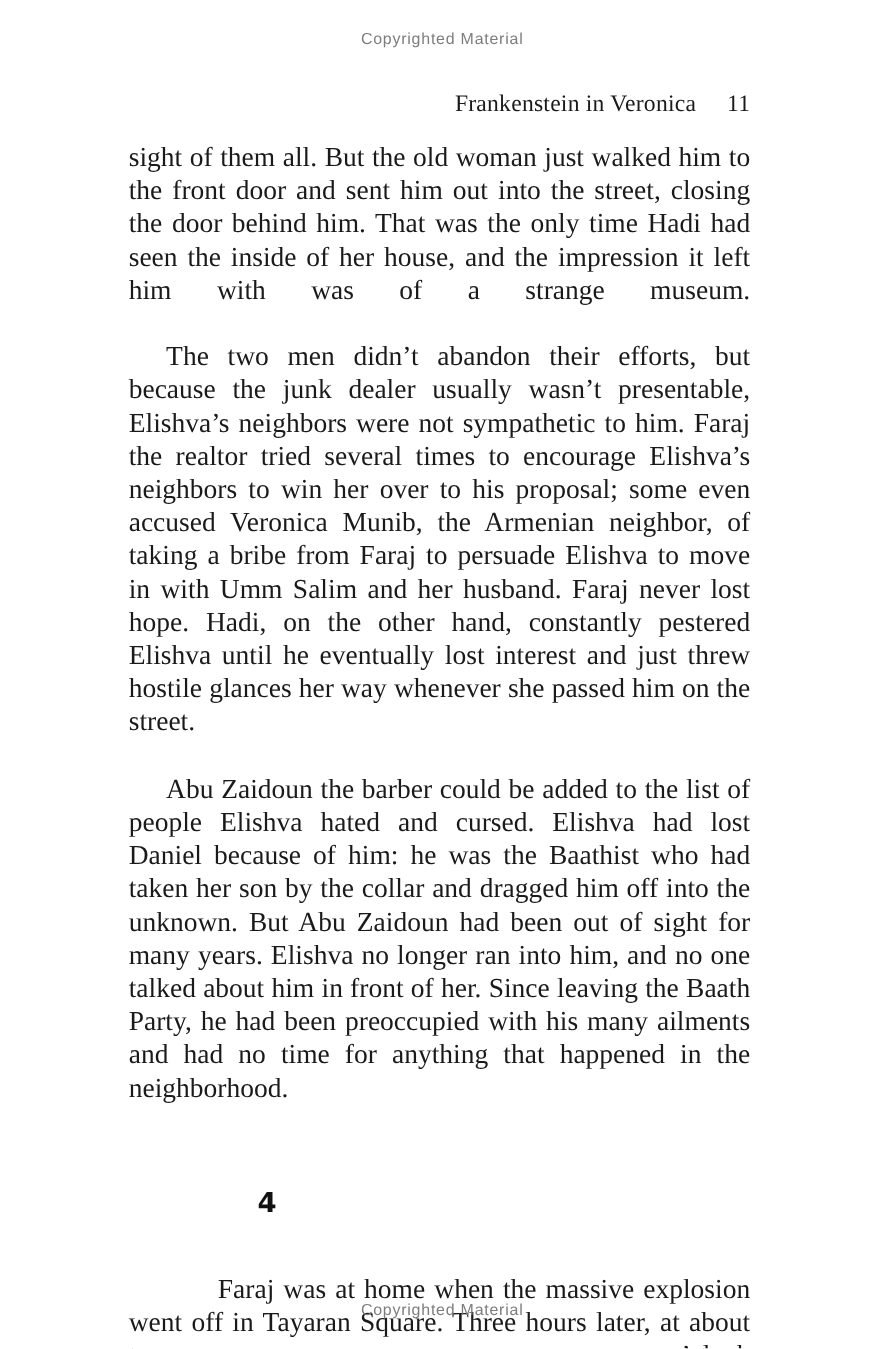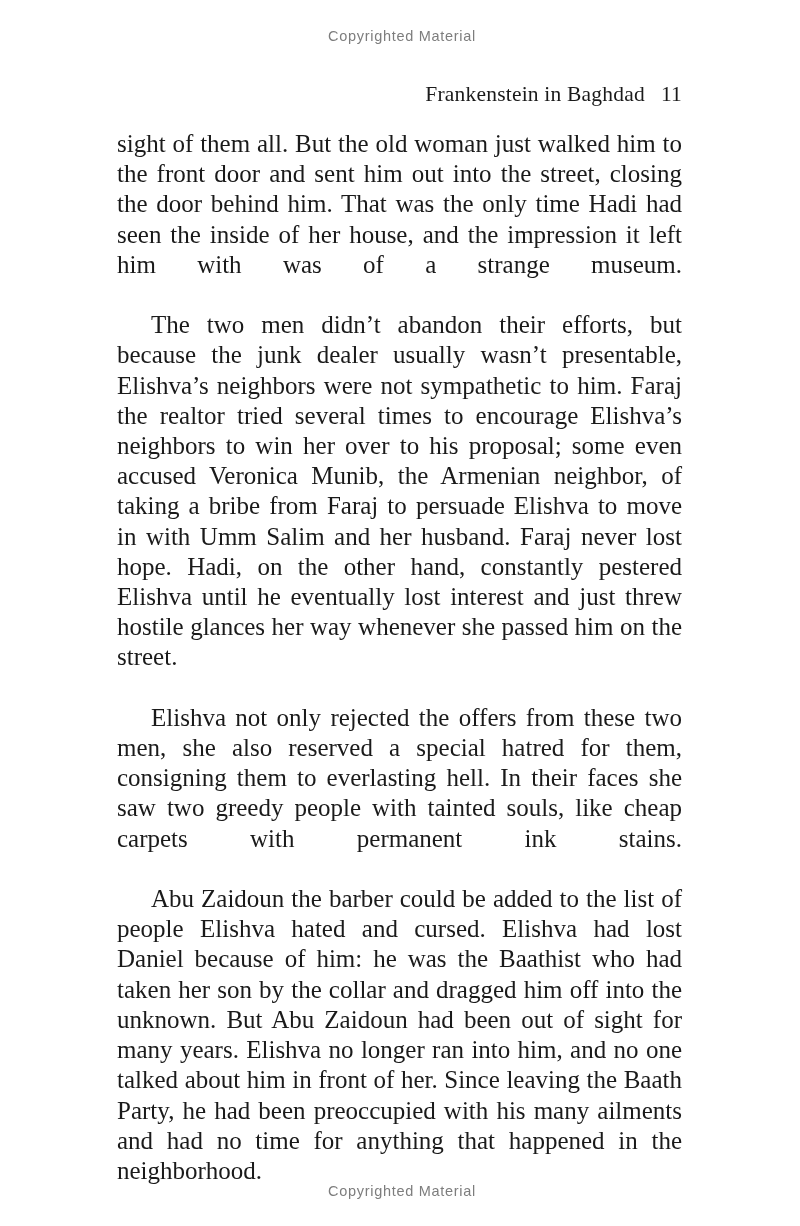--- a/index.html
+++ b/index.html
@@ -41,21 +41,21 @@
     width: 565px;
     text-align: right;
     font-size: 21.5px;
     letter-spacing: 0.2px;
     color: #1a1a1a;
     white-space: nowrap;
   }
   .running-head .rh-title { font-style: normal; }
   .running-head .rh-folio {
     display: inline-block;
-    margin-left: 16px;
+    margin-left: 28px;
   }
 
   
   .textblock {
     position: absolute;
     left: 117px;
     top: 129px;
     width: 565px;
   }
   .textblock p {
@@ -96,30 +96,29 @@
   }
 </style>
 </head>
 <body>
 
 <div class="page">
 
   <div class="watermark watermark-top">Copyrighted Material</div>
 
   <div class="running-head">
-    <span class="rh-title">Frankenstein in Baghdad</span><span class="rh-folio">11</span>
+    <span class="rh-title">Frankenstein in Veronica</span><span class="rh-folio">11</span>
   </div>
 
   <div class="textblock">
 
     <p class="first">sight of them all. But the old woman just walked him to the front door and sent him out into the street, closing the door behind him. That was the only time Hadi had seen the inside of her house, and the impression it left him with was of a strange museum.</p>
 
     <p>The two men didn’t abandon their efforts, but because the junk dealer usually wasn’t presentable, Elishva’s neighbors were not sympathetic to him. Faraj the realtor tried several times to encourage Elishva’s neighbors to win her over to his proposal; some even accused Veronica Munib, the Armenian neighbor, of taking a bribe from Faraj to persuade Elishva to move in with Umm Salim and her husband. Faraj never lost hope. Hadi, on the other hand, constantly pestered Elishva until he eventually lost interest and just threw hostile glances her way whenever she passed him on the street.</p>
 
-    <p>Elishva not only rejected the offers from these two men, she also reserved a special hatred for them, consigning them to everlasting hell. In their faces she saw two greedy people with tainted souls, like cheap carpets with permanent ink stains.</p>
 
     <p>Abu Zaidoun the barber could be added to the list of people Elishva hated and cursed. Elishva had lost Daniel because of him: he was the Baathist who had taken her son by the collar and dragged him off into the unknown. But Abu Zaidoun had been out of sight for many years. Elishva no longer ran into him, and no one talked about him in front of her. Since leaving the Baath Party, he had been preoccupied with his many ailments and had no time for anything that happened in the neighborhood.</p>
 
     <div class="spacer-before-section"></div>
 
     <p class="section-number">4</p>
 
     <div class="spacer-after-section"></div>
 
     <p class="section-open">Faraj was at home when the massive explosion went off in Tayaran Square. Three hours later, at about ten o’clock</p>

